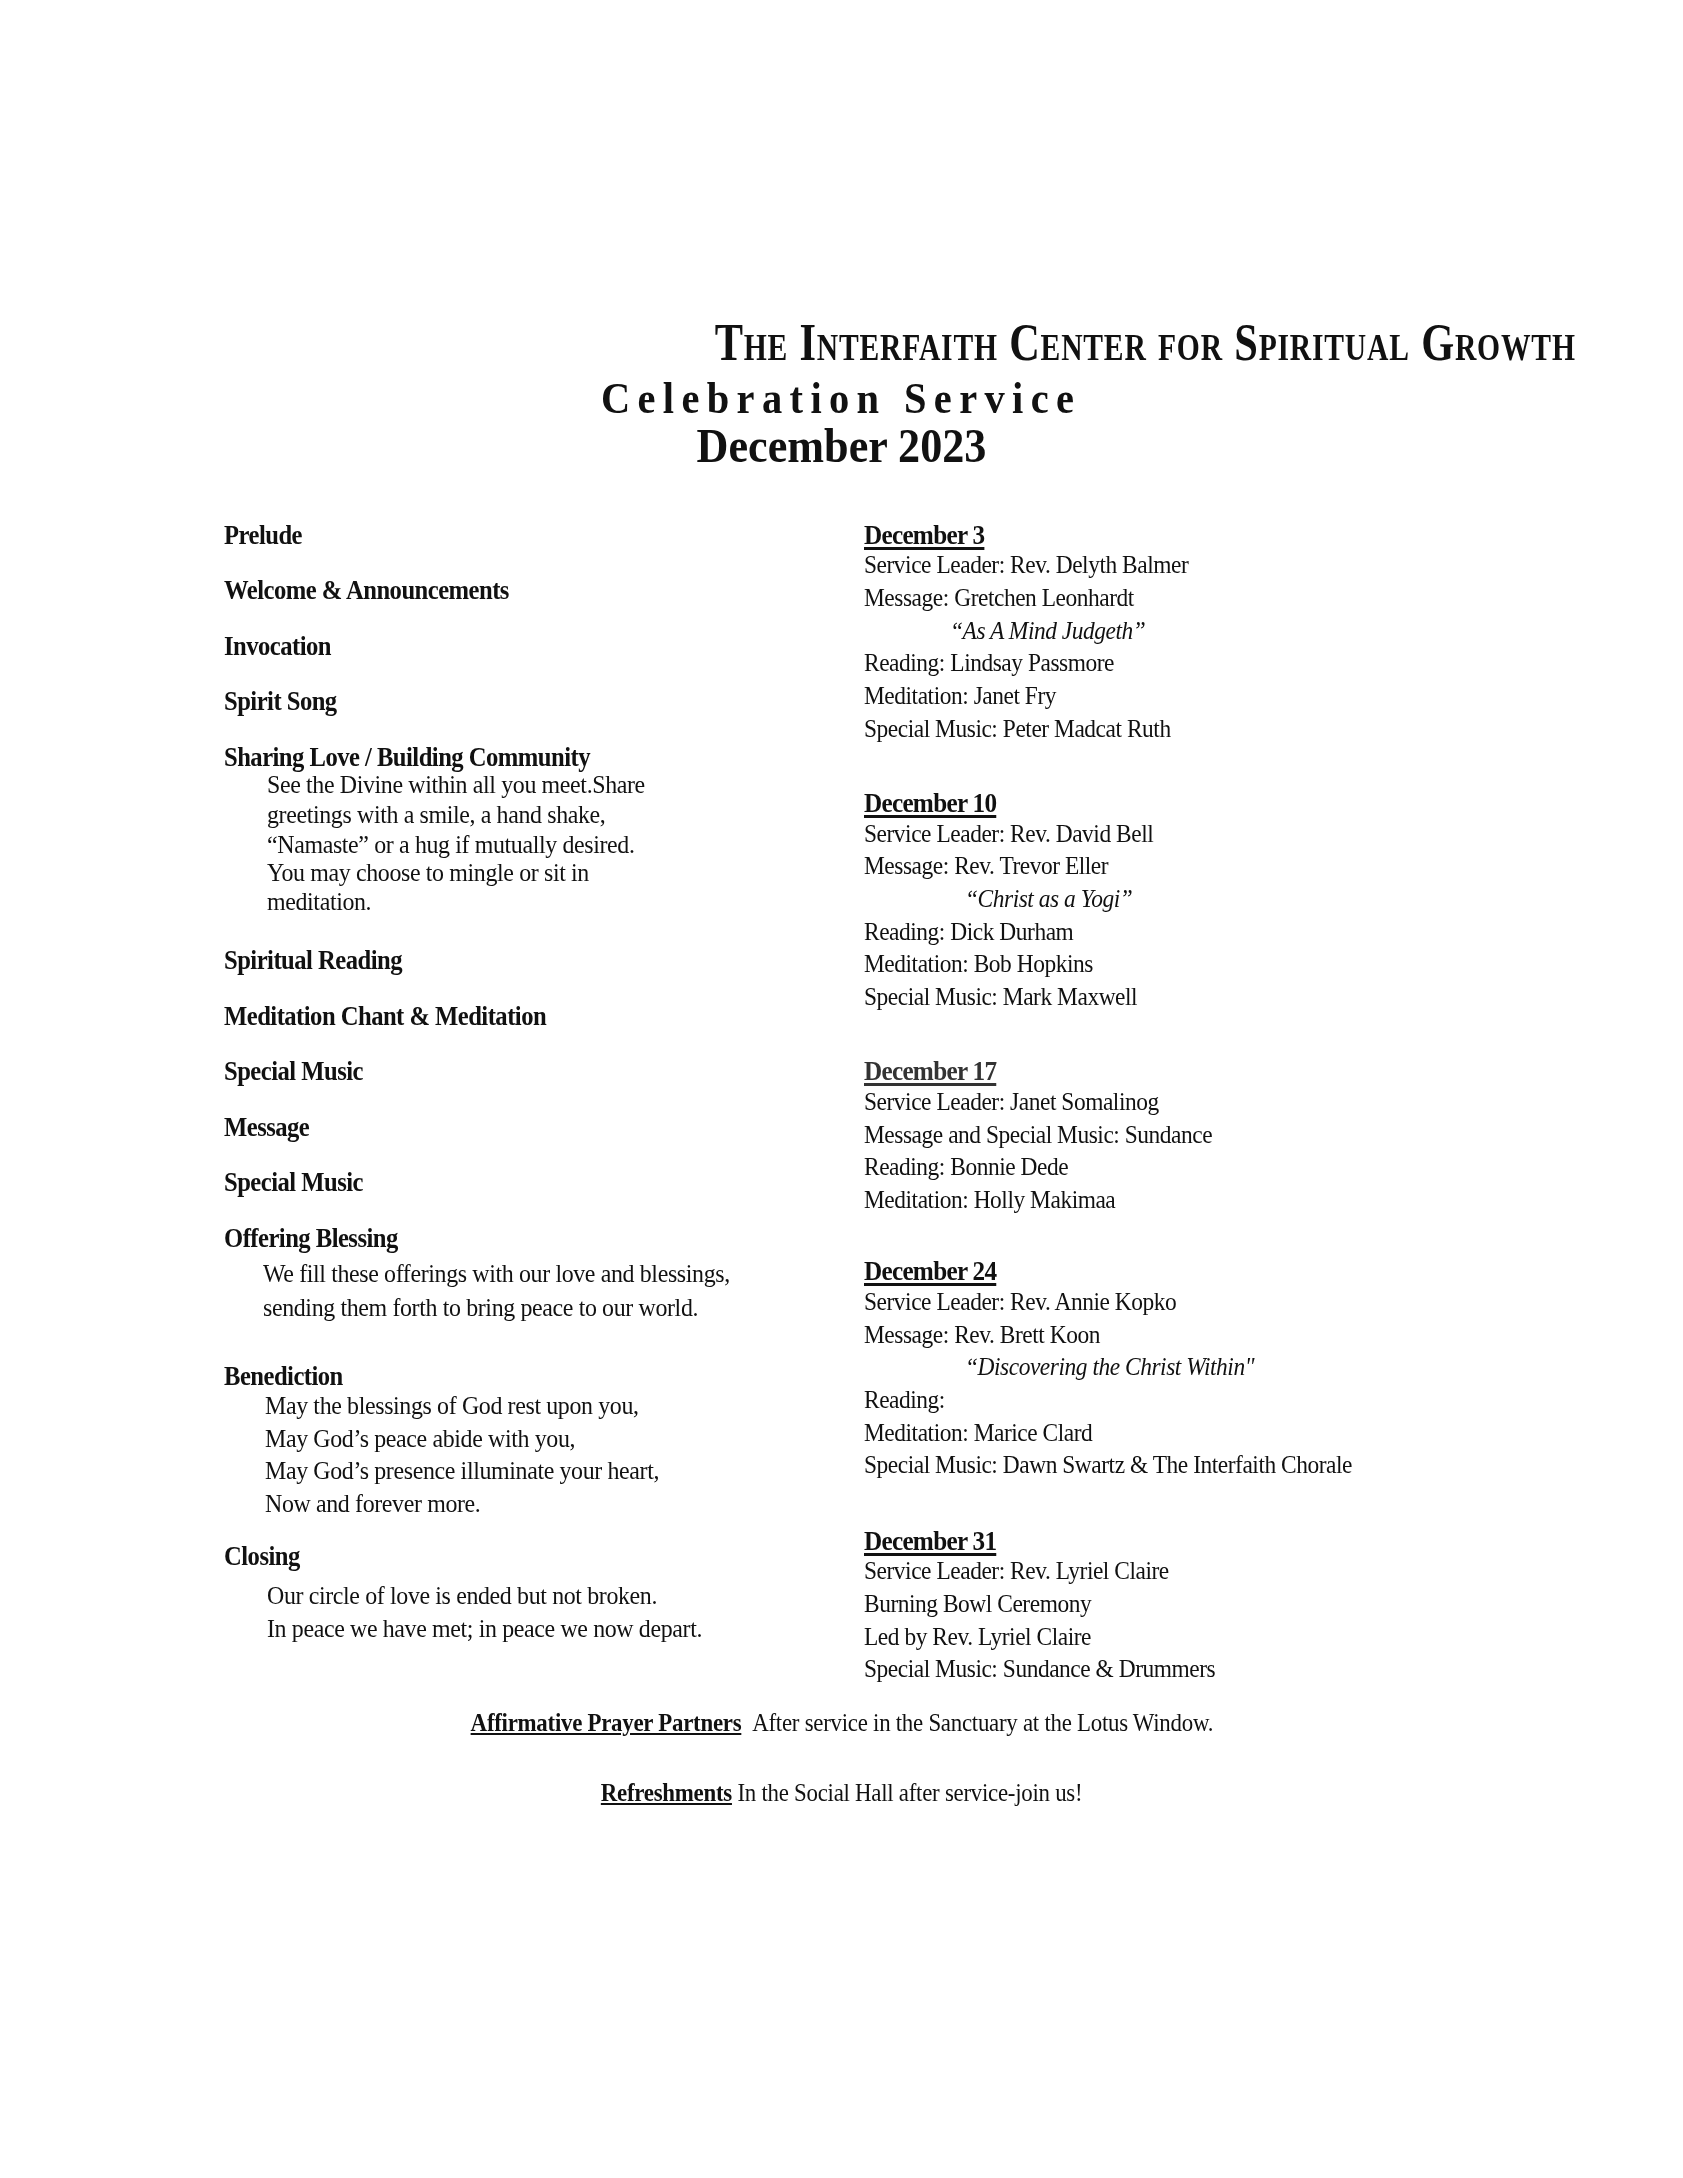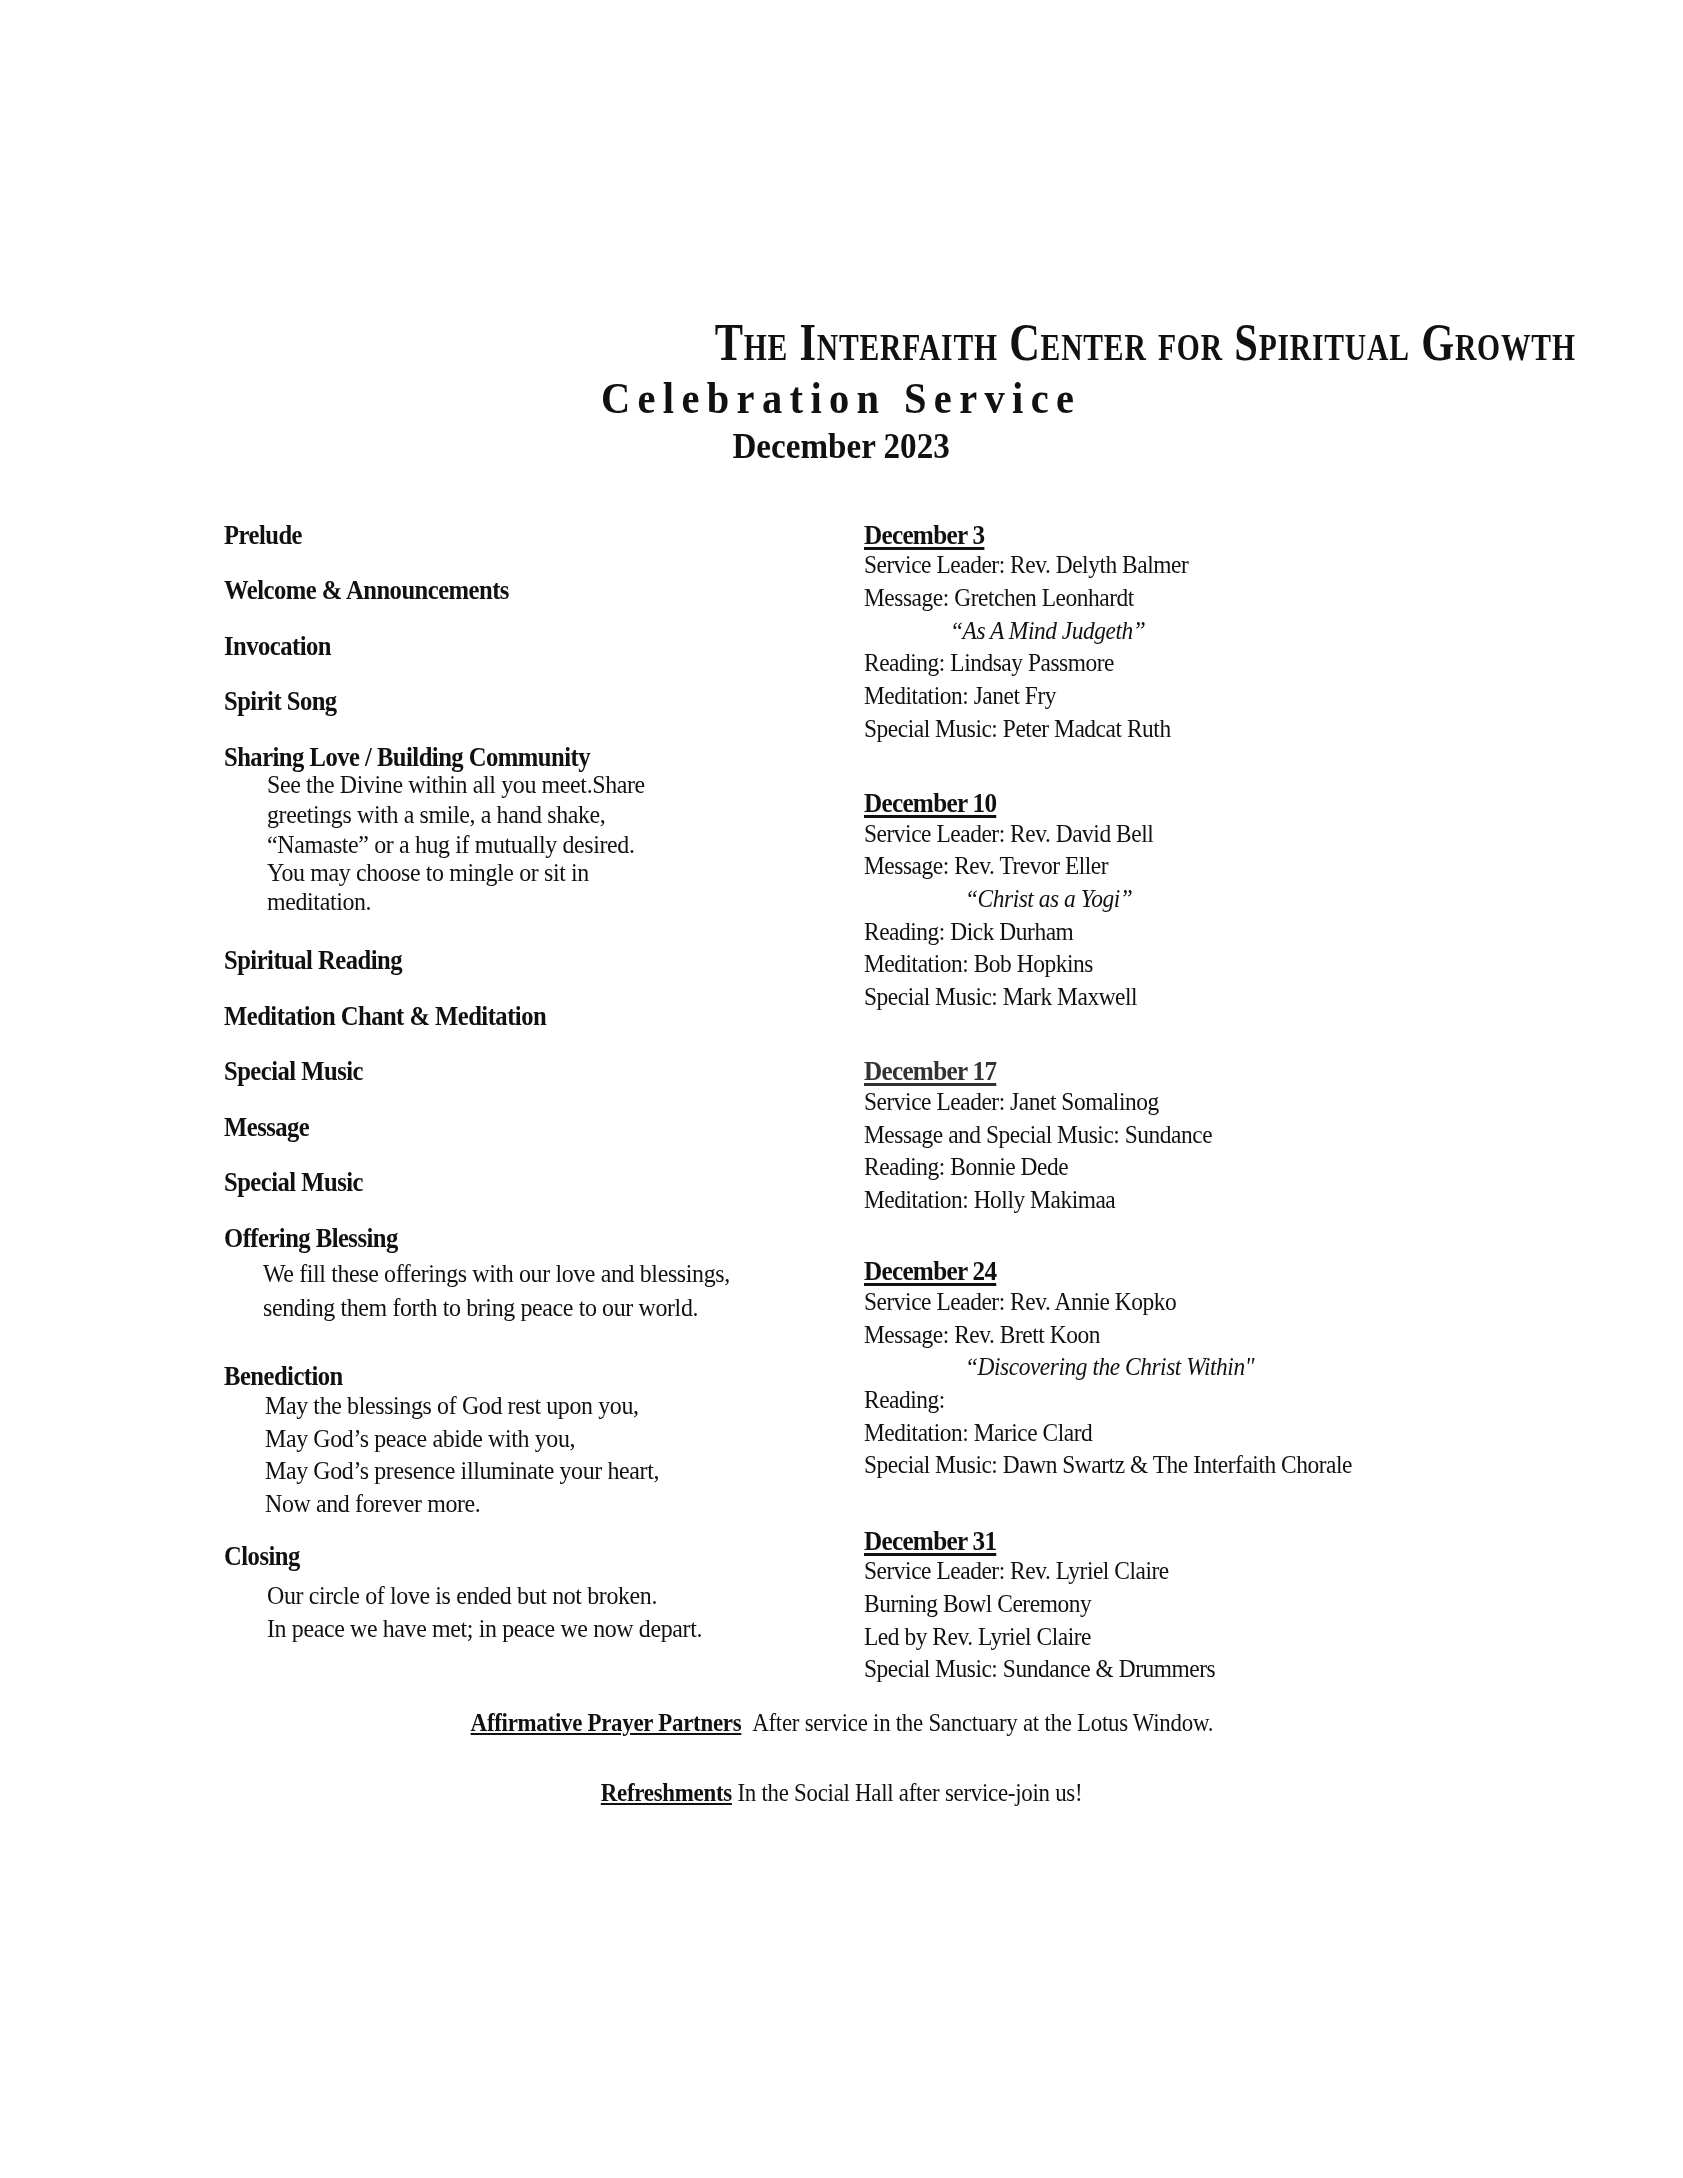--- a/index.html
+++ b/index.html
@@ -6,21 +6,21 @@
   body { width: 1683px; height: 2178px; position: relative; overflow: hidden;
          font-family: "Liberation Serif", "DejaVu Serif", serif; color: #111111; }
   .abs { position: absolute; white-space: nowrap; }
   .title { left: 0; width: 1683px; text-align: right; top: 315px;
            font-size: 53px; font-weight: bold; font-variant: small-caps; letter-spacing: 1px; line-height: 55px; }
   .title span.inner { display: inline-block; transform: scaleX(0.80); transform-origin: center; }
   .subtitle { left: 0; width: 1683px; text-align: center; top: 374px;
               font-size: 44px; font-weight: bold; letter-spacing: 8px; line-height: 50px; }
   .subtitle span.inner { display: inline-block; transform: scaleX(0.92); transform-origin: center; }
   .date { left: 0; width: 1683px; text-align: center; top: 426px;
-          font-size: 36px; font-weight: bold; line-height: 40px; }
+          font-size: 48px; font-weight: bold; line-height: 40px; }
   .date span.inner { display: inline-block; transform: scaleX(0.92); transform-origin: center; }
 
   .lh { font-size: 28px; font-weight: bold; line-height: 32px; letter-spacing: -0.6px;
         transform: scaleX(0.88); transform-origin: left; }
   .lb { font-size: 26px; line-height: 30px; letter-spacing: -0.4px;
         transform: scaleX(0.92); transform-origin: left; }
 
   .rh { font-size: 28px; font-weight: bold; line-height: 32px; letter-spacing: -0.8px;
         text-decoration: underline; text-decoration-thickness: 3px; text-underline-offset: 3px;
         transform: scaleX(0.90); transform-origin: left; }

